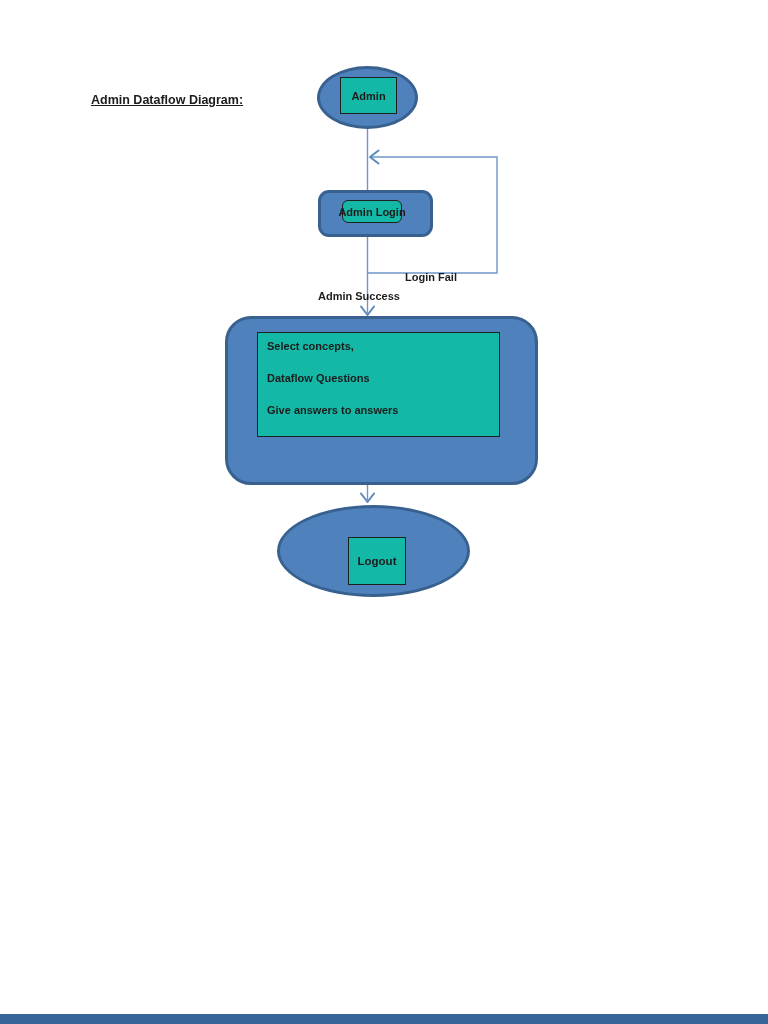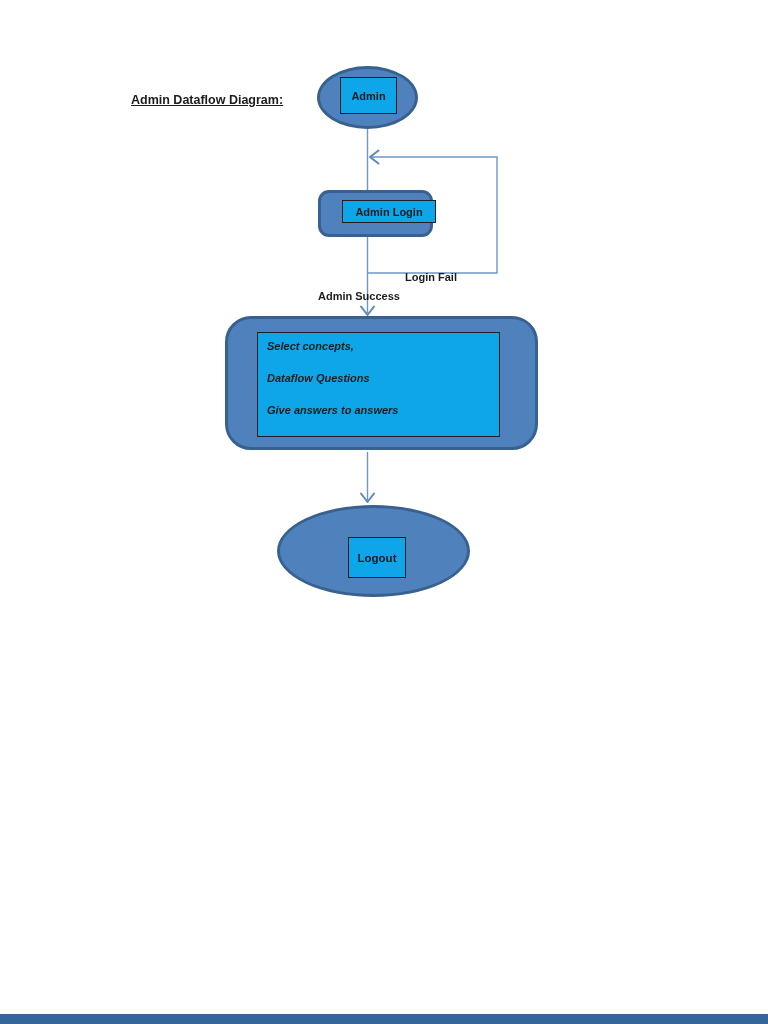--- a/index.html
+++ b/index.html
@@ -22,21 +22,20 @@
     overflow:hidden;
   }
   .abs{position:absolute;}
 
   .page-title{
     left:91px;top:93px;
     font-size:12.5px;font-weight:bold;
     text-decoration:underline;
     letter-spacing:0px;
     color:var(--text);
-    margin-left:40px;
   }
 
   svg.connectors{
     left:0;top:0;width:768px;height:1024px;
     pointer-events:none;
   }
   svg.connectors path{
     fill:none;
     stroke:var(--connector);
     stroke-width:1.4;
@@ -48,54 +47,54 @@
     stroke-linejoin:round;
   }
 
   .node{
     background:var(--shape-fill);
     border:3px solid var(--shape-border);
   }
   .ellipse{border-radius:50%;}
   .inner-box{
     position:absolute;
-    background:#0ea5e9;
+    background:#14b8a6;
     border:1.5px solid var(--inner-border);
     display:flex;align-items:center;justify-content:center;
     font-weight:bold;
     font-size:11px;
     color:var(--text);
     white-space:nowrap;
   }
 
   
   .node-admin{left:317px;top:66px;width:101px;height:63px;}
   .node-admin .inner-box{left:20px;top:8px;width:57px;height:37px;}
 
   
   .node-admin-login{left:318px;top:190px;width:115px;height:47px;border-radius:11px;}
-  .node-admin-login .inner-box{left:21px;top:7px;width:94px;height:23px;}
+  .node-admin-login .inner-box{left:21px;top:7px;width:60px;height:23px;border-radius:6px;}
 
   
-  .node-process{left:225px;top:316px;width:313px;height:134px;border-radius:26px;font-style:italic;}
+  .node-process{left:225px;top:316px;width:313px;height:169px;border-radius:26px;}
   .node-process .inner-box{
     left:29px;top:13px;width:243px;height:105px;
     display:block;
     padding:7px 6px 0 9px;
   }
   .node-process .proc-line{
     font-size:11px;font-weight:bold;
     line-height:13px;
     margin-bottom:19px;
     white-space:nowrap;
   }
 
   
   .node-logout{left:277px;top:505px;width:193px;height:92px;}
-  .node-logout .inner-box{left:68px;top:29px;width:58px;height:41px;font-size:11.5px;}
+  .node-logout .inner-box{left:68px;top:29px;width:58px;height:48px;font-size:11.5px;}
 
   .edge-label{
     font-size:11px;font-weight:bold;
     color:var(--text);
     white-space:nowrap;
   }
   .label-fail{left:405px;top:258px;margin-top:13px;}
   .label-success{left:318px;top:290px;}
 
   .bottom-bar{

